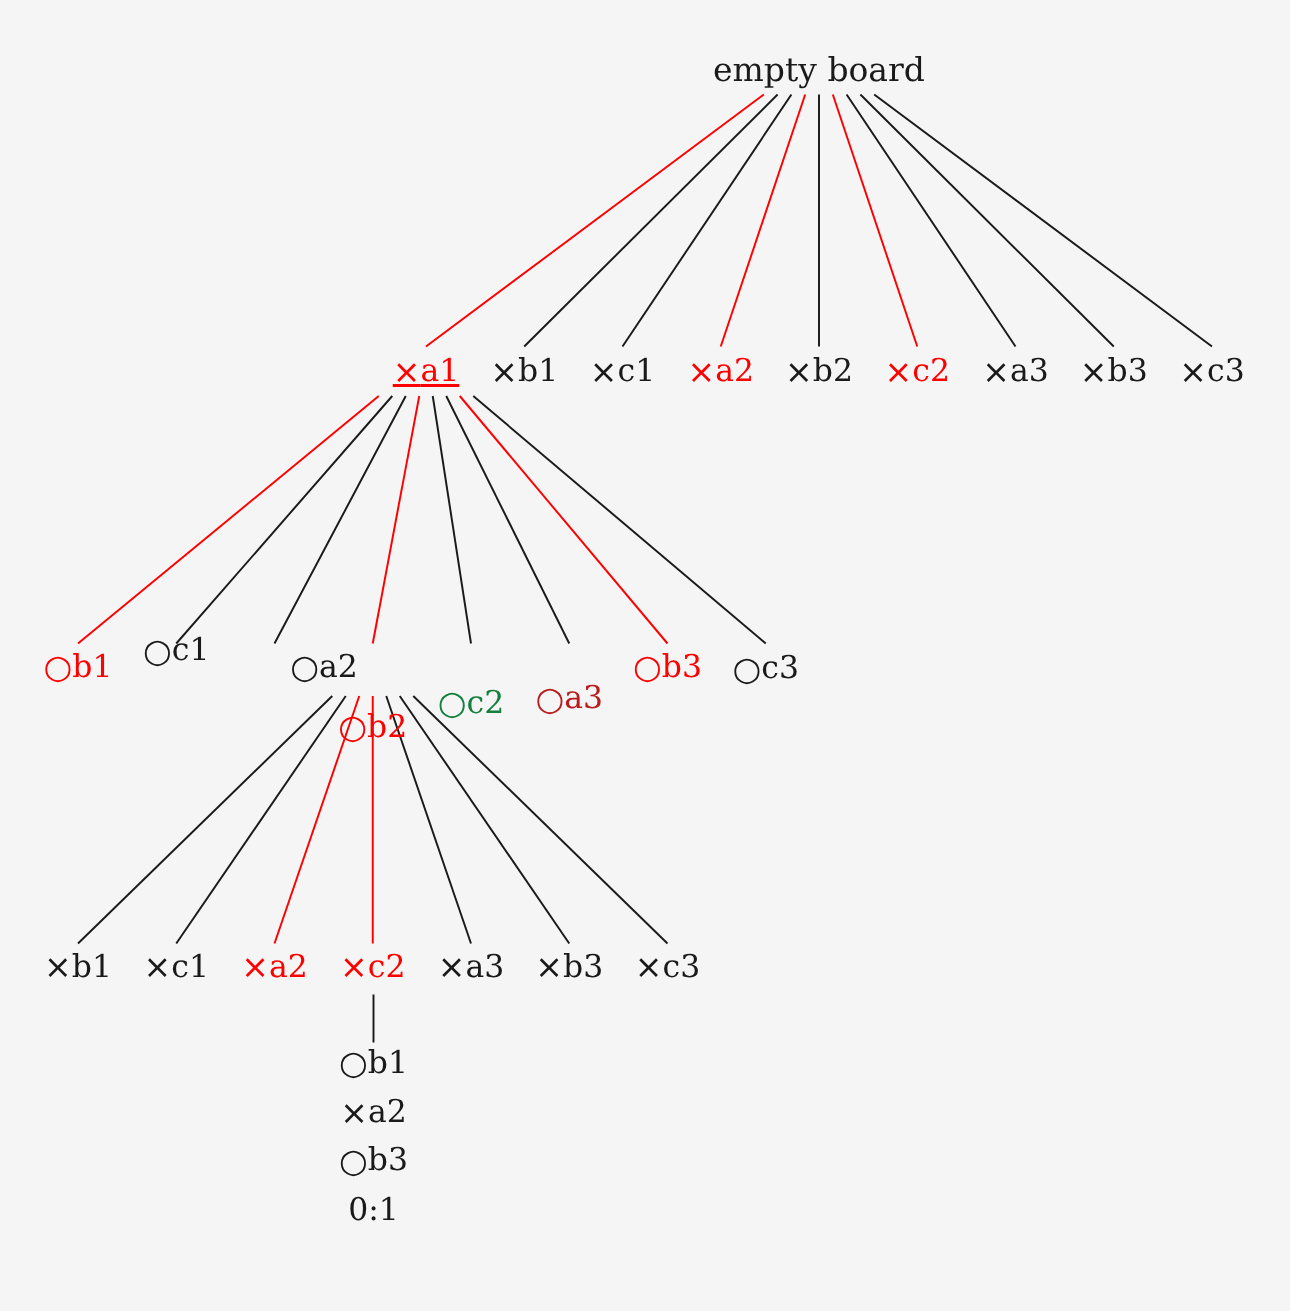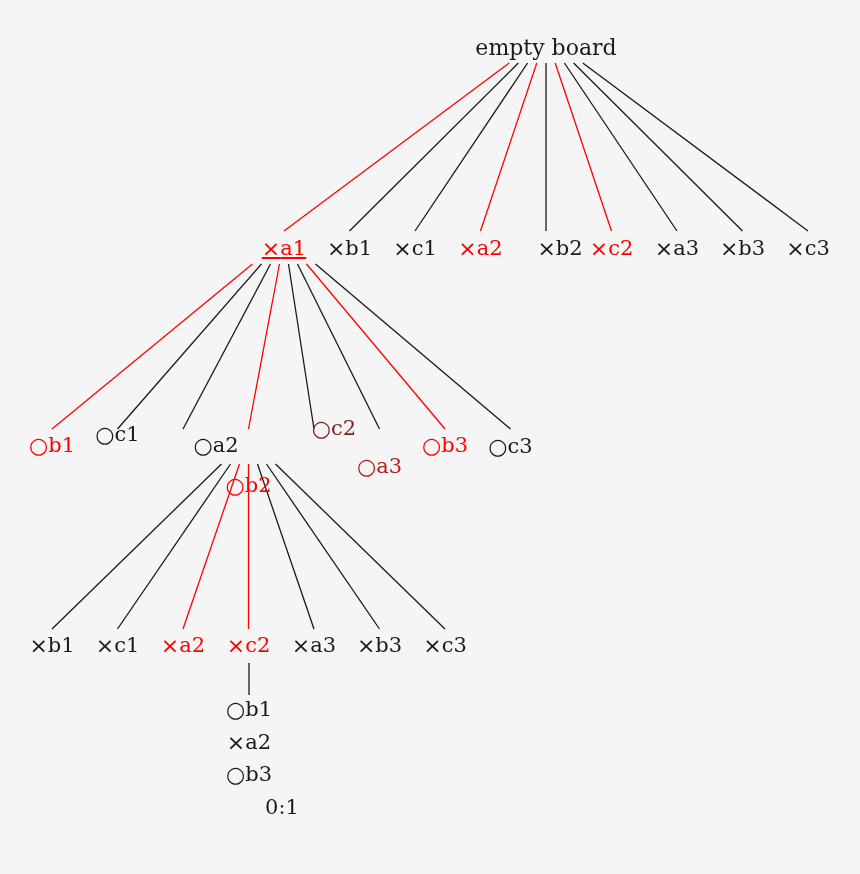--- a/index.html
+++ b/index.html
@@ -68,37 +68,37 @@
       <line x1="257.5" y1="464" x2="314" y2="629" stroke="#1a1a1a" stroke-width="1.3"></line>
       <line x1="266.5" y1="464" x2="379.5" y2="629" stroke="#1a1a1a" stroke-width="1.3"></line>
       <line x1="275.5" y1="464" x2="445" y2="629" stroke="#1a1a1a" stroke-width="1.3"></line>
       <line x1="249" y1="663" x2="249" y2="695" stroke="#1a1a1a" stroke-width="1.3"></line>
     </svg>
   <div class="node title" id="root-node" style="left: 546px; top: 48px; color: rgb(26, 26, 26);">empty board</div>
 <div class="node" style="left: 284px; top: 248px; color: rgb(255, 0, 0); text-decoration: underline;"><span class="mark">×</span><span>a1</span></div>
     <div class="node" style="left: 349.5px; top: 248px; color: rgb(26, 26, 26);"><span class="mark">×</span><span>b1</span></div>
     <div class="node" style="left: 415px; top: 248px; color: rgb(26, 26, 26);"><span class="mark">×</span><span>c1</span></div>
     <div class="node" style="left: 480.5px; top: 248px; color: rgb(255, 0, 0);"><span class="mark">×</span><span>a2</span></div>
-    <div class="node" style="left: 560px; top: 248px; color: rgb(26, 26, 26);"><span class="mark">×</span><span>b2</span></div>
+    <div class="node" style="left: 546px; top: 248px; color: rgb(26, 26, 26);"><span class="mark">×</span><span>b2</span></div>
     <div class="node" style="left: 611.5px; top: 248px; color: rgb(255, 0, 0);"><span class="mark">×</span><span>c2</span></div>
     <div class="node" style="left: 677px; top: 248px; color: rgb(26, 26, 26);"><span class="mark">×</span><span>a3</span></div>
     <div class="node" style="left: 742.5px; top: 248px; color: rgb(26, 26, 26);"><span class="mark">×</span><span>b3</span></div>
     <div class="node" style="left: 808px; top: 248px; color: rgb(26, 26, 26);"><span class="mark">×</span><span>c3</span></div>
     <div class="node" style="left: 52px; top: 445px; color: rgb(255, 0, 0);"><span class="mark">○</span><span>b1</span></div>
     <div class="node" style="left: 117.5px; top: 434px; color: rgb(26, 26, 26);"><span class="mark">○</span><span>c1</span></div>
     <div class="node" style="left: 183px; top: 445px; color: rgb(26, 26, 26); margin-left: 33px;"><span class="mark">○</span><span>a2</span></div>
     <div class="node" style="left: 248.5px; top: 445px; color: rgb(255, 0, 0); margin-top: 40px;"><span class="mark">○</span><span>b2</span></div>
-    <div class="node" style="left: 314px; top: 428px; color: #7f1d1d; margin-left: 20px;"><span class="mark">○</span><span>c2</span></div>
+    <div class="node" style="left: 314px; top: 469px; color: #15803d;"><span class="mark">○</span><span>c2</span></div>
     <div class="node" style="left: 379.5px; top: 445px; color: #b91c1c; margin-top: 21px;"><span class="mark">○</span><span>a3</span></div>
     <div class="node" style="left: 445px; top: 445px; color: rgb(255, 0, 0);"><span class="mark">○</span><span>b3</span></div>
     <div class="node" style="left: 510.5px; top: 446px; color: rgb(26, 26, 26);"><span class="mark">○</span><span>c3</span></div>
     <div class="node" style="left: 52px; top: 645px; color: rgb(26, 26, 26);"><span class="mark">×</span><span>b1</span></div>
     <div class="node" style="left: 117.5px; top: 645px; color: rgb(26, 26, 26);"><span class="mark">×</span><span>c1</span></div>
     <div class="node" style="left: 183px; top: 645px; color: rgb(255, 0, 0);"><span class="mark">×</span><span>a2</span></div>
     <div class="node" style="left: 248.5px; top: 645px; color: rgb(255, 0, 0);"><span class="mark">×</span><span>c2</span></div>
     <div class="node" style="left: 314px; top: 645px; color: rgb(26, 26, 26);"><span class="mark">×</span><span>a3</span></div>
     <div class="node" style="left: 379.5px; top: 645px; color: rgb(26, 26, 26);"><span class="mark">×</span><span>b3</span></div>
     <div class="node" style="left: 445px; top: 645px; color: rgb(26, 26, 26);"><span class="mark">×</span><span>c3</span></div>
     <div class="node" style="left: 249px; top: 709px; color: rgb(26, 26, 26);"><span class="mark">○</span><span>b1</span></div>
     <div class="node" style="left: 249px; top: 742px; color: rgb(26, 26, 26);"><span class="mark">×</span><span>a2</span></div>
     <div class="node" style="left: 249px; top: 774px; color: rgb(26, 26, 26);"><span class="mark">○</span><span>b3</span></div>
-    <div class="node" style="left: 249px; top: 807px; margin-left: 33px;">0:1</div>
+    <div class="node" style="left: 249px; top: 807px;">0:1</div>
   </div>
 
 </body></html>

